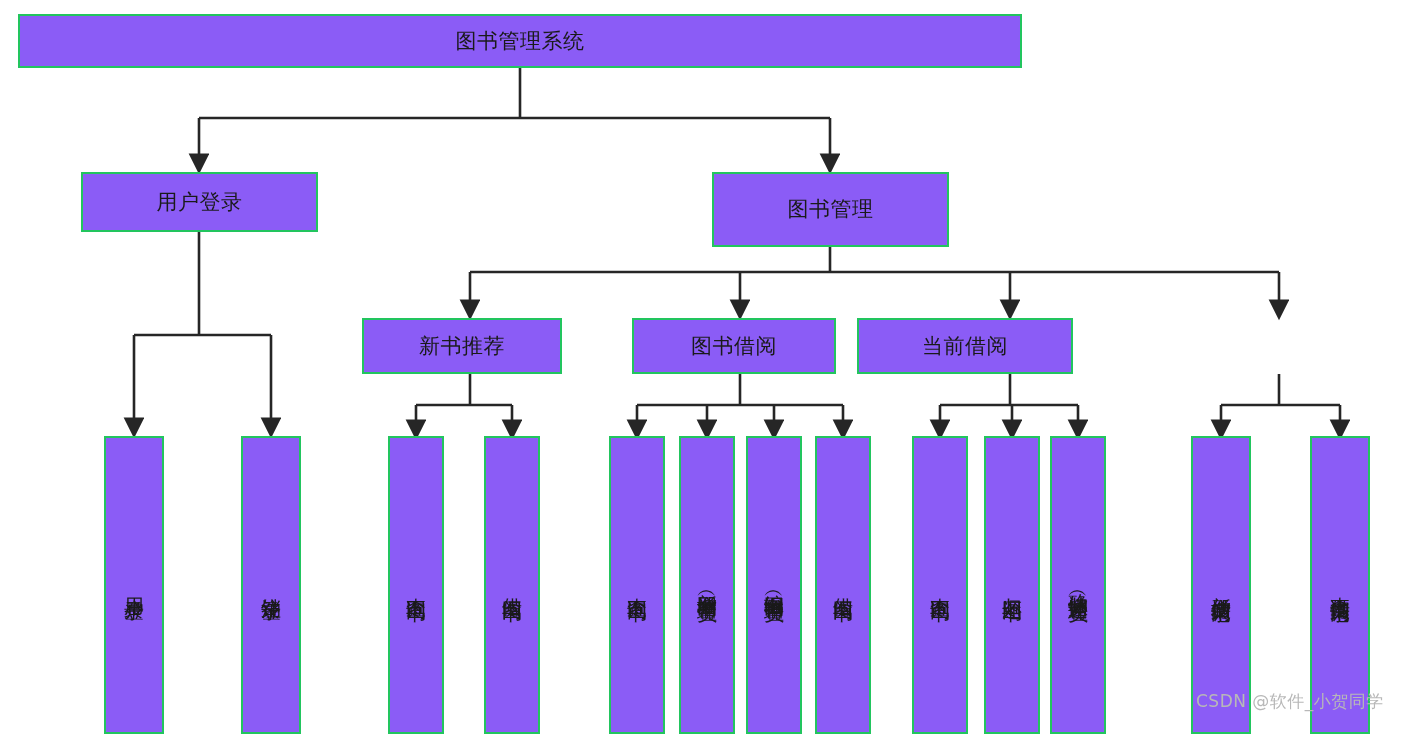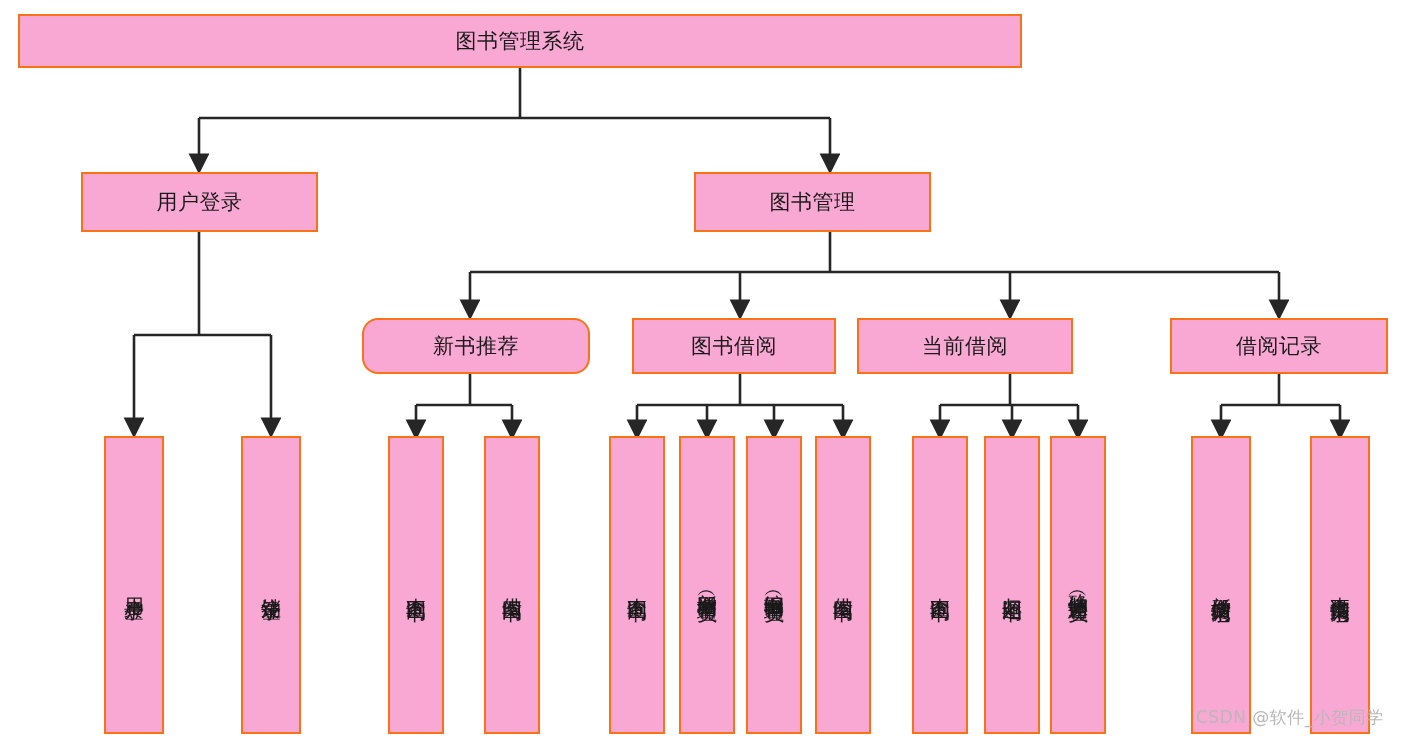--- a/index.html
+++ b/index.html
@@ -13,22 +13,22 @@
   #canvas {
     position: relative;
     width: 1405px;
     height: 747px;
     background: #ffffff;
     overflow: hidden;
   }
   .node {
     position: absolute;
     box-sizing: border-box;
-    background: #f9a8d4;
-    border: 2px solid #f97316;
+    background: #8b5cf6;
+    border: 2px solid #22c55e;
     display: flex;
     align-items: center;
     justify-content: center;
     color: #1a1a1a;
   }
   .node-label {
     display: block;
     text-align: center;
     line-height: 1.18;
     letter-spacing: 0.5px;
@@ -125,35 +125,32 @@
     </g>
   </svg>
 
   <div class="node root horizontal" style="left:18px; top:14px; width:1004px; height:54px;">
     <span class="node-label">图书管理系统</span>
   </div>
 
   <div class="node horizontal" style="left:81px; top:172px; width:237px; height:60px;">
     <span class="node-label">用户登录</span>
   </div>
-  <div class="node horizontal" style="left:694px; top:172px; width:237px; height:60px;">
+  <div class="node horizontal" style="left:712px; top:172px; width:237px; height:75px;">
     <span class="node-label">图书管理</span>
   </div>
 
-  <div class="node horizontal" style="left:362px; top:318px; width:228px; height:56px;border-radius:16px;">
+  <div class="node horizontal" style="left:362px; top:318px; width:200px; height:56px;">
     <span class="node-label">新书推荐</span>
   </div>
   <div class="node horizontal" style="left:632px; top:318px; width:204px; height:56px;">
     <span class="node-label">图书借阅</span>
   </div>
   <div class="node horizontal" style="left:857px; top:318px; width:216px; height:56px;">
     <span class="node-label">当前借阅</span>
-  </div>
-  <div class="node horizontal" style="left:1170px; top:318px; width:218px; height:56px;">
-    <span class="node-label">借阅记录</span>
   </div>
 
   <div class="node vertical" style="left:104px; top:436px; width:60px; height:298px;">
     <span class="node-label">用户登录</span>
   </div>
   <div class="node vertical" style="left:241px; top:436px; width:60px; height:298px;">
     <span class="node-label">注销登录</span>
   </div>
   <div class="node vertical" style="left:388px; top:436px; width:56px; height:298px;">
     <span class="node-label">查询图书</span>
@@ -182,15 +179,15 @@
   <div class="node vertical" style="left:1050px; top:436px; width:56px; height:298px;">
     <span class="node-label">确认归还（管理员）</span>
   </div>
   <div class="node vertical" style="left:1191px; top:436px; width:60px; height:298px;">
     <span class="node-label">新增借阅记录</span>
   </div>
   <div class="node vertical" style="left:1310px; top:436px; width:60px; height:298px;">
     <span class="node-label">查询借阅记录</span>
   </div>
 
-  <div class="watermark" style="left:1196px; top:706px;">CSDN @软件_小贺同学</div>
+  <div class="watermark" style="left:1196px; top:690px;">CSDN @软件_小贺同学</div>
 
 </div>
 
 </body></html>

